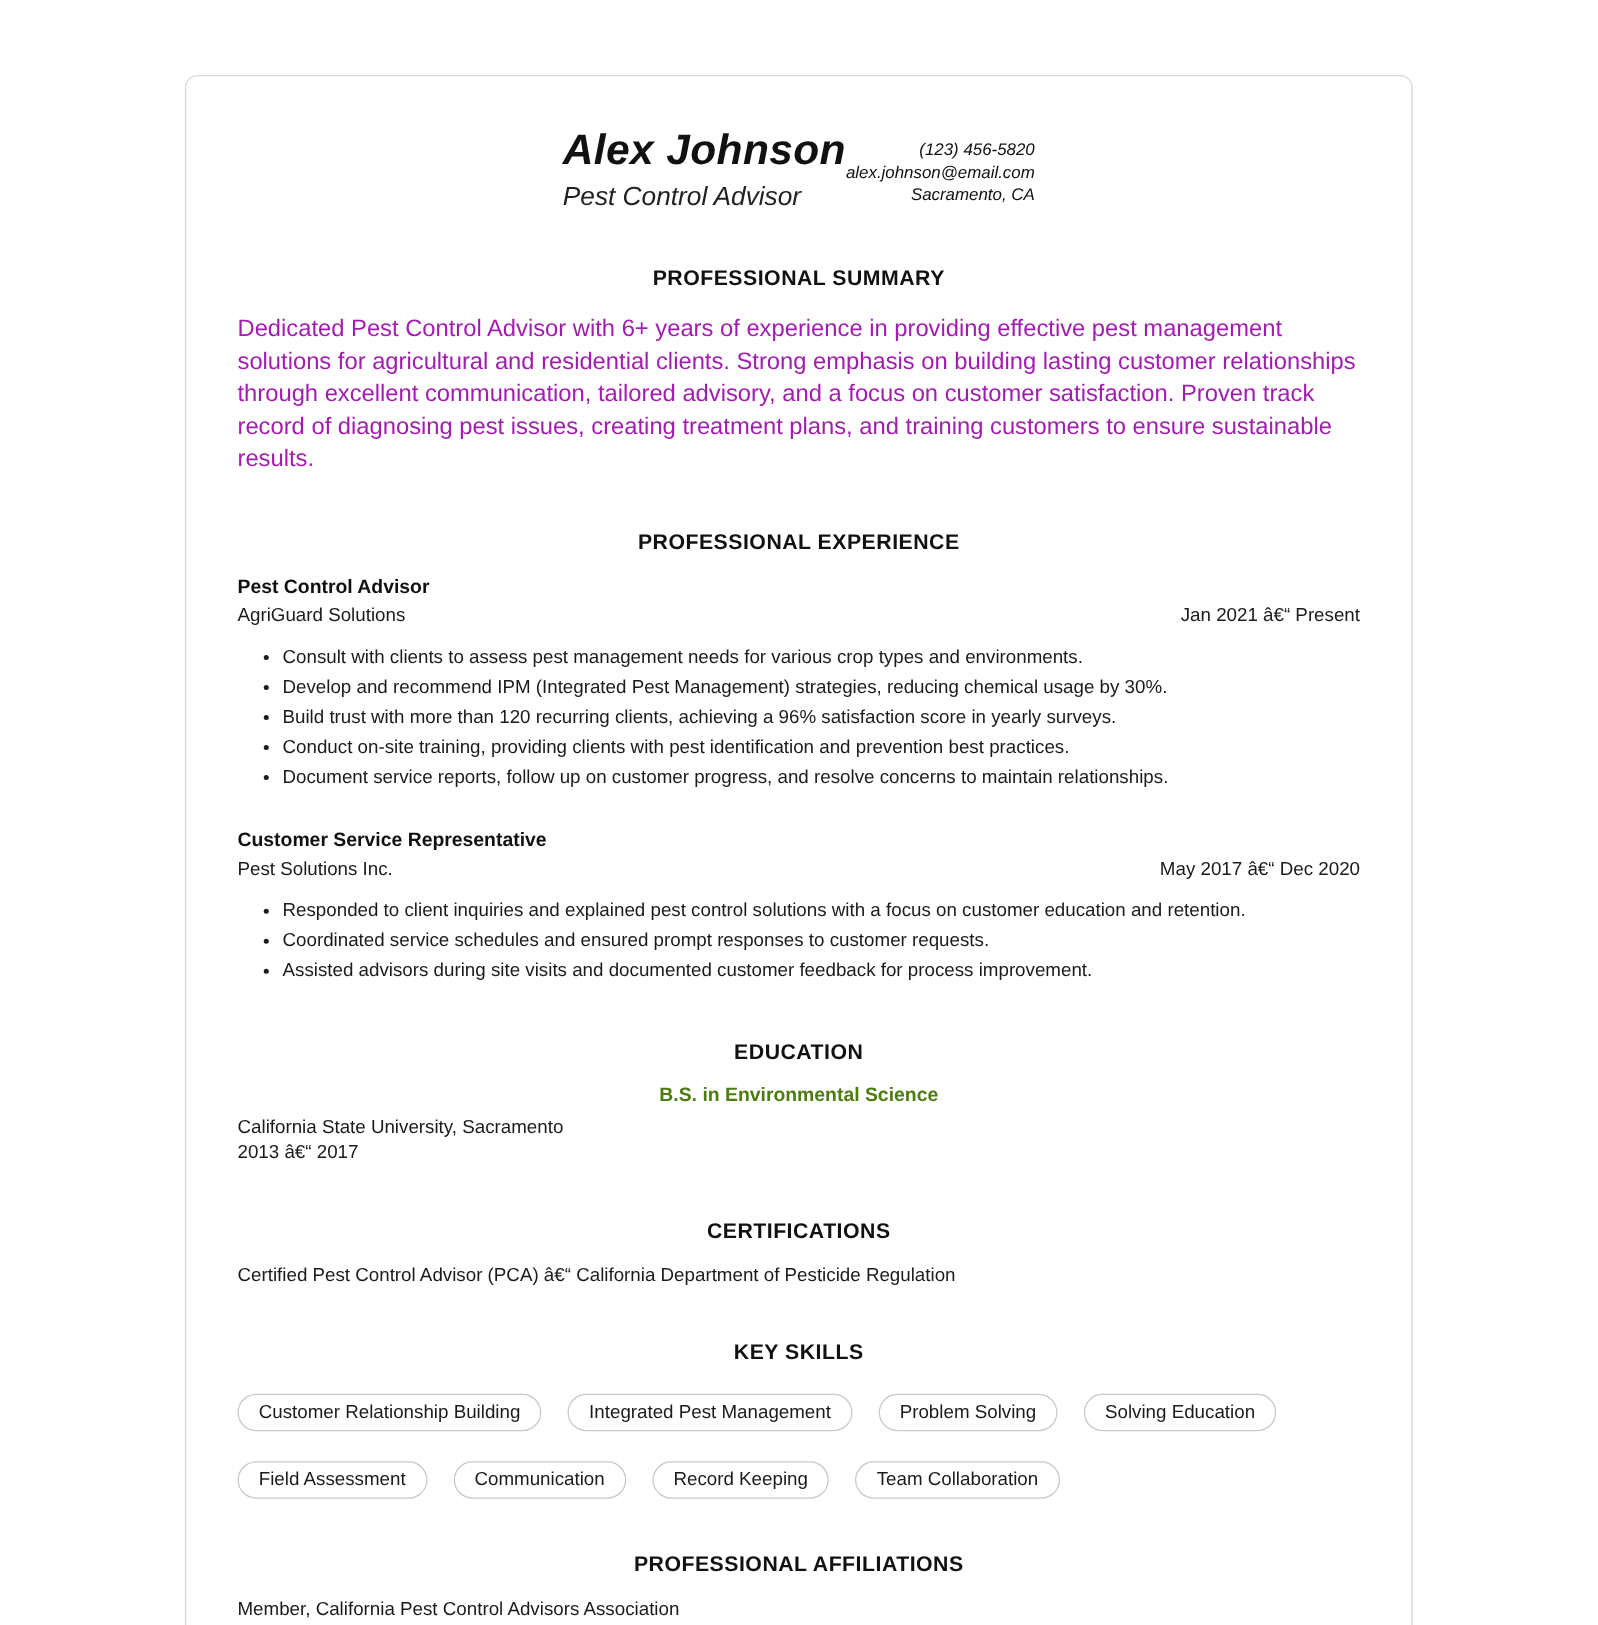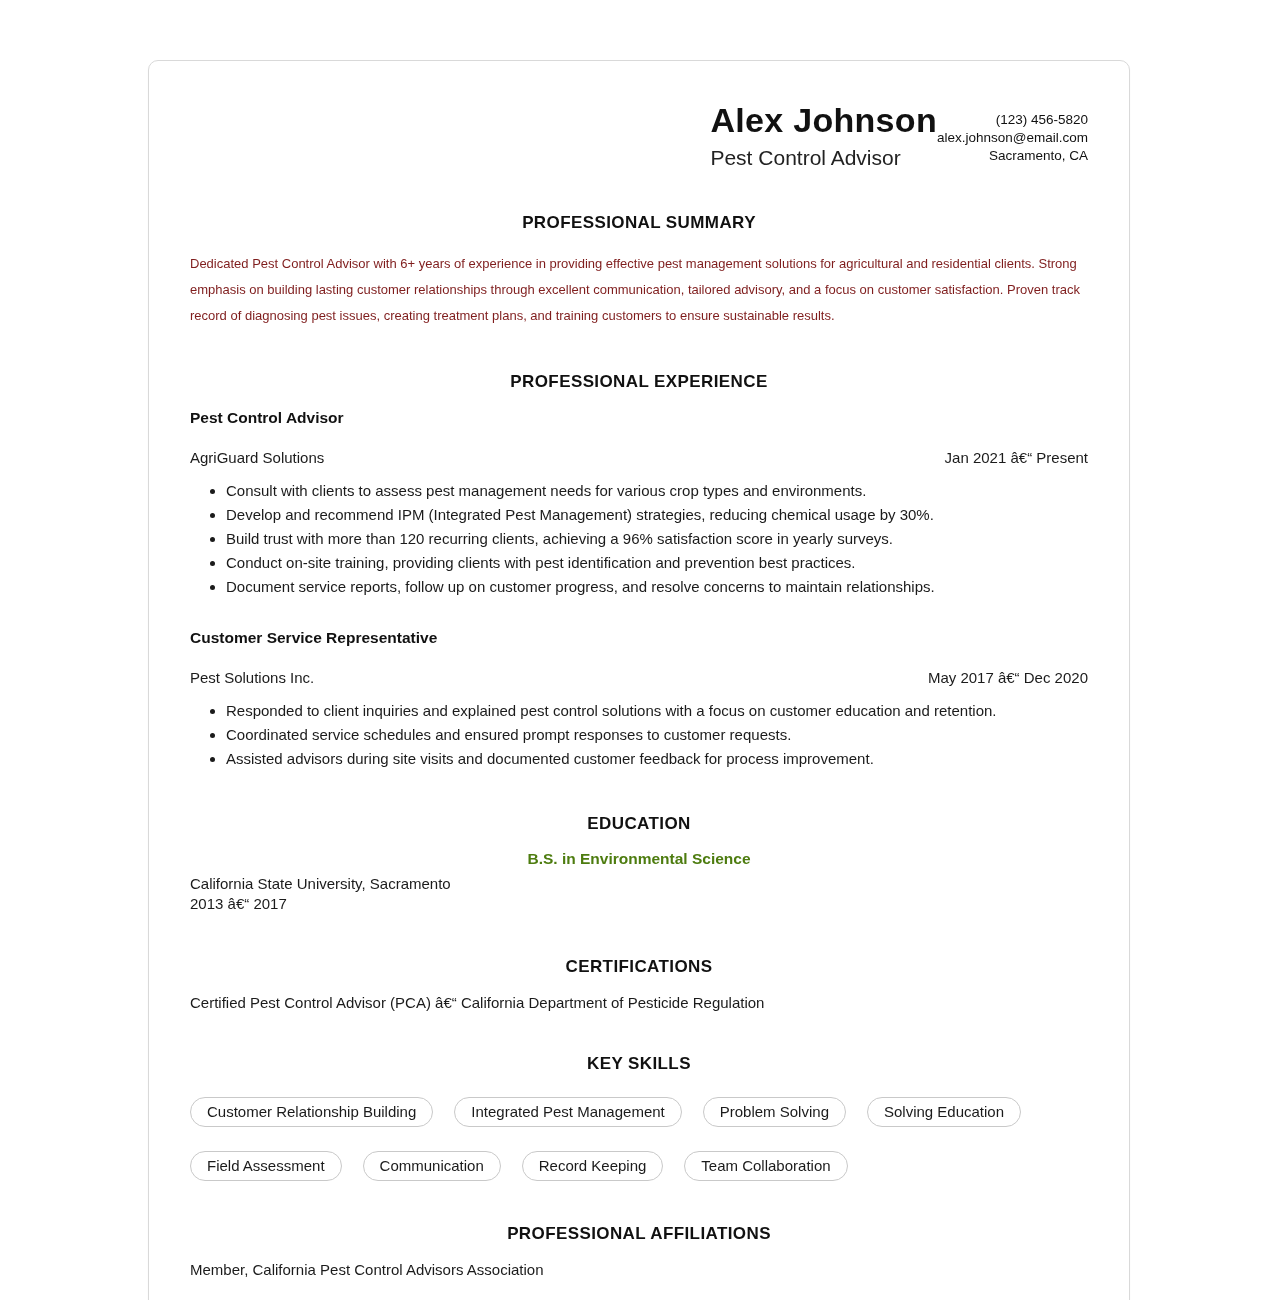--- a/index.html
+++ b/index.html
@@ -22,22 +22,23 @@
     top: 60px;
     background: #ffffff;
     border: 1px solid #d9d9d9;
     border-radius: 10px;
     box-shadow: 0 1px 2px rgba(0,0,0,0.04);
     padding: 40px 41px 62px 41px;
   }
   
   .resume-header {
     display: flex;
-    justify-content: flex-end;
+    justify-content: center;
     align-items: flex-start;
+    font-style: italic;
   }
   .name {
     font-size: 34px;
     font-weight: 700;
     color: #111111;
     letter-spacing: 0.3px;
     line-height: 1.15;
   }
   .job-title {
     font-size: 21px;
@@ -57,39 +58,39 @@
   .section-heading {
     font-size: 17px;
     font-weight: 700;
     color: #111111;
     letter-spacing: 0.4px;
     text-transform: uppercase;
     text-align: center;
   }
   .summary-text {
     margin-top: 18px;
-    font-size: 13px;
+    font-size: 19px;
     line-height: 26px;
     max-width: 900px;
-    color: #7f1d1d;
+    color: #a21caf;
   }
   
   .job { margin-top: 17px; }
   .job + .job { margin-top: 30px; }
   .job-role {
     font-size: 15.5px;
     font-weight: 700;
     color: #111111;
   }
   .job-meta {
     display: flex;
     justify-content: space-between;
     align-items: baseline;
     font-size: 15px;
-    margin-top: 22px;
+    margin-top: 5px;
     color: #1b1b1b;
   }
   .bullets {
     margin-top: 13px;
     padding-left: 36px;
     list-style-type: disc;
   }
   .bullets li {
     font-size: 15px;
     line-height: 24px;

